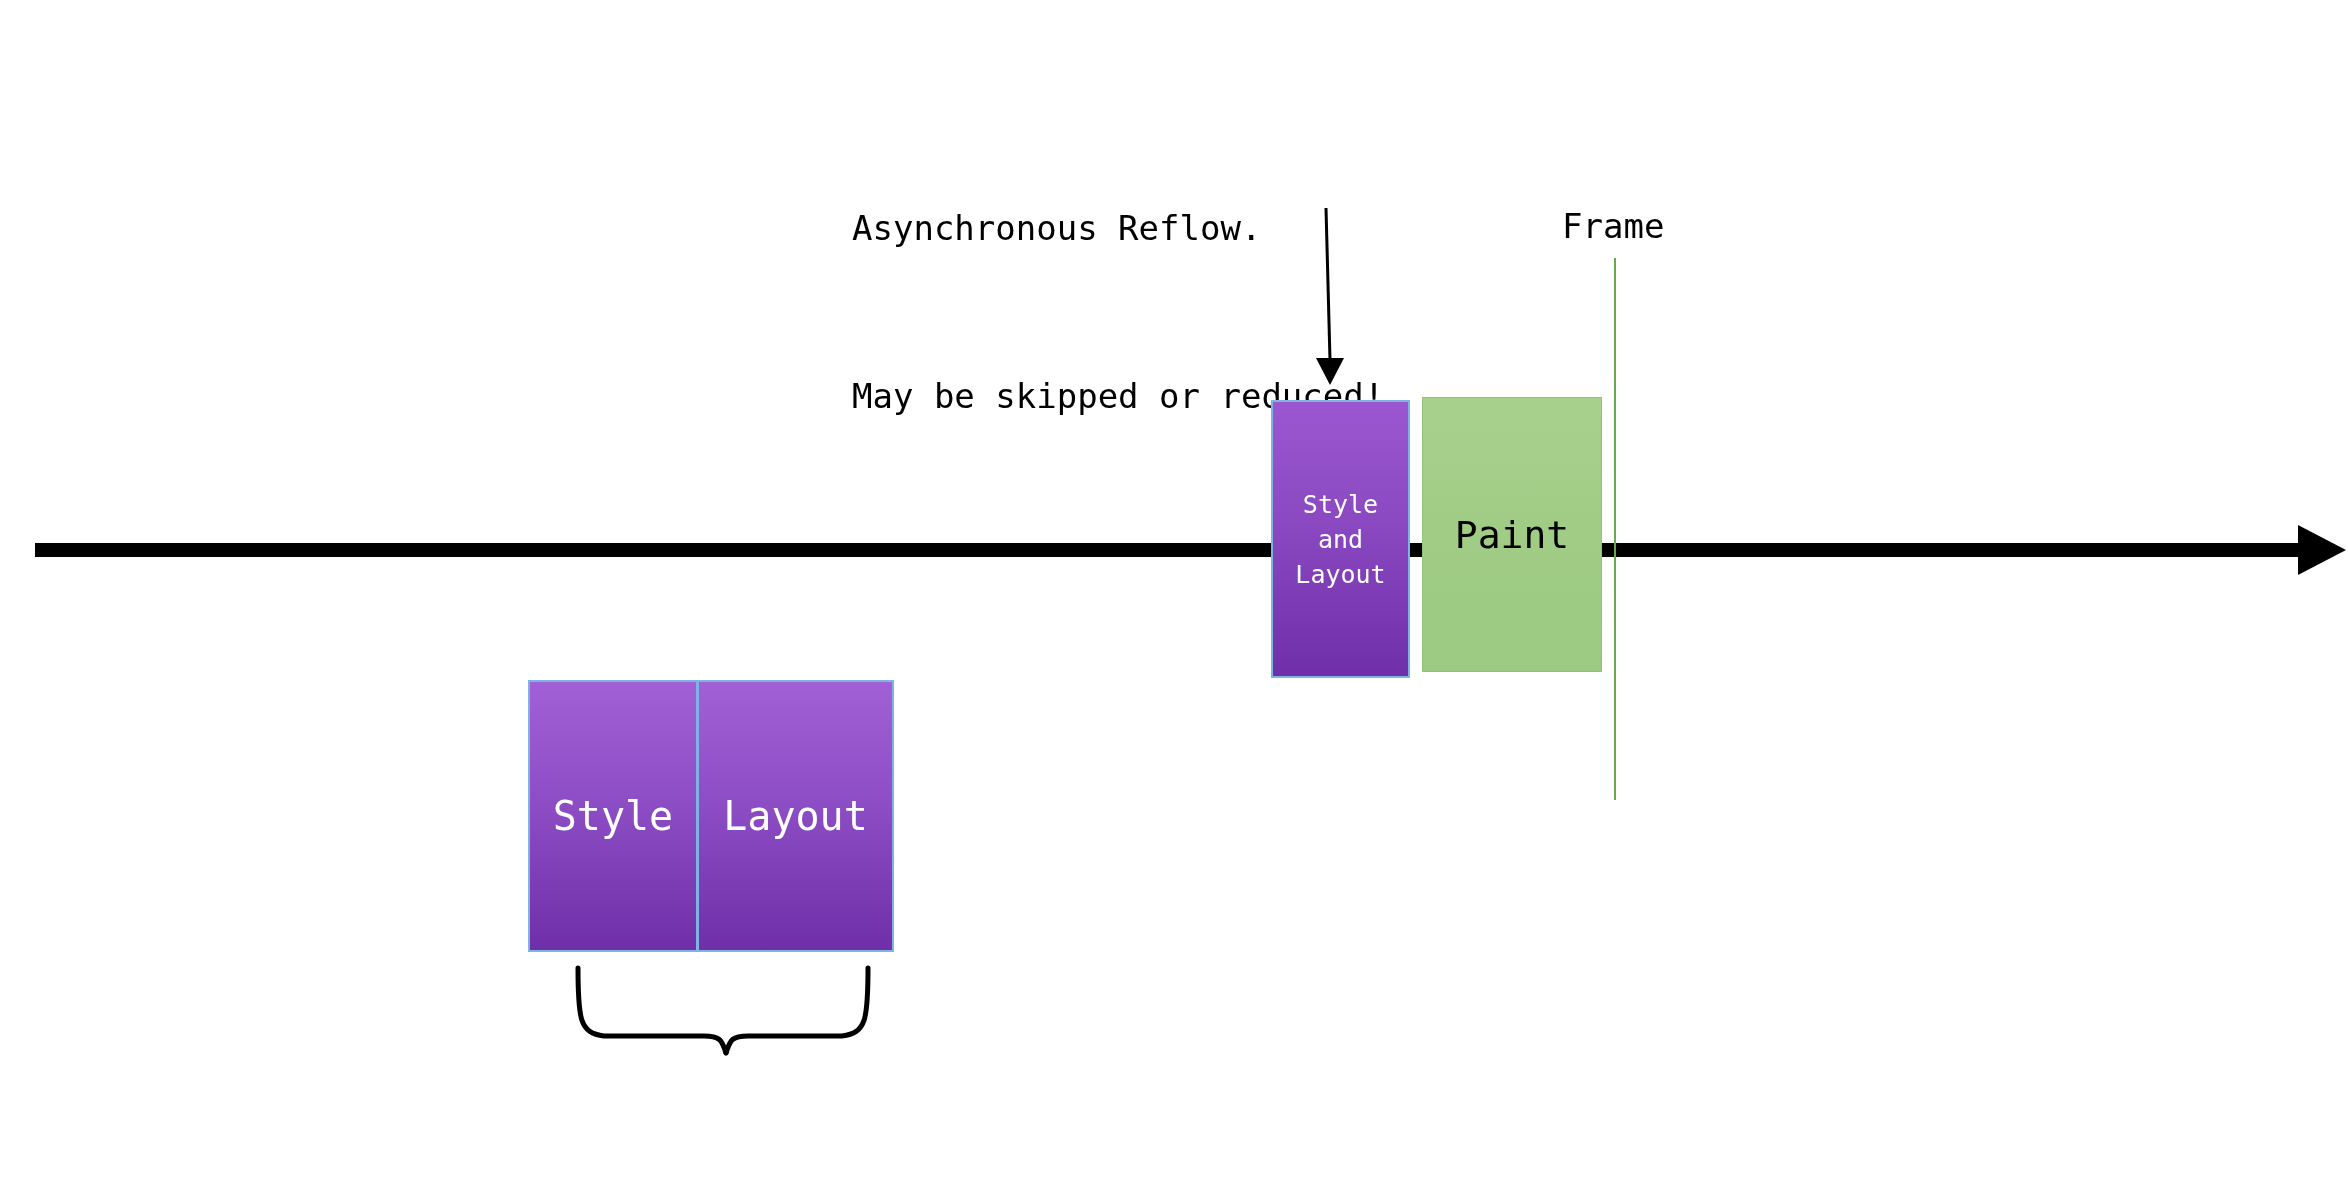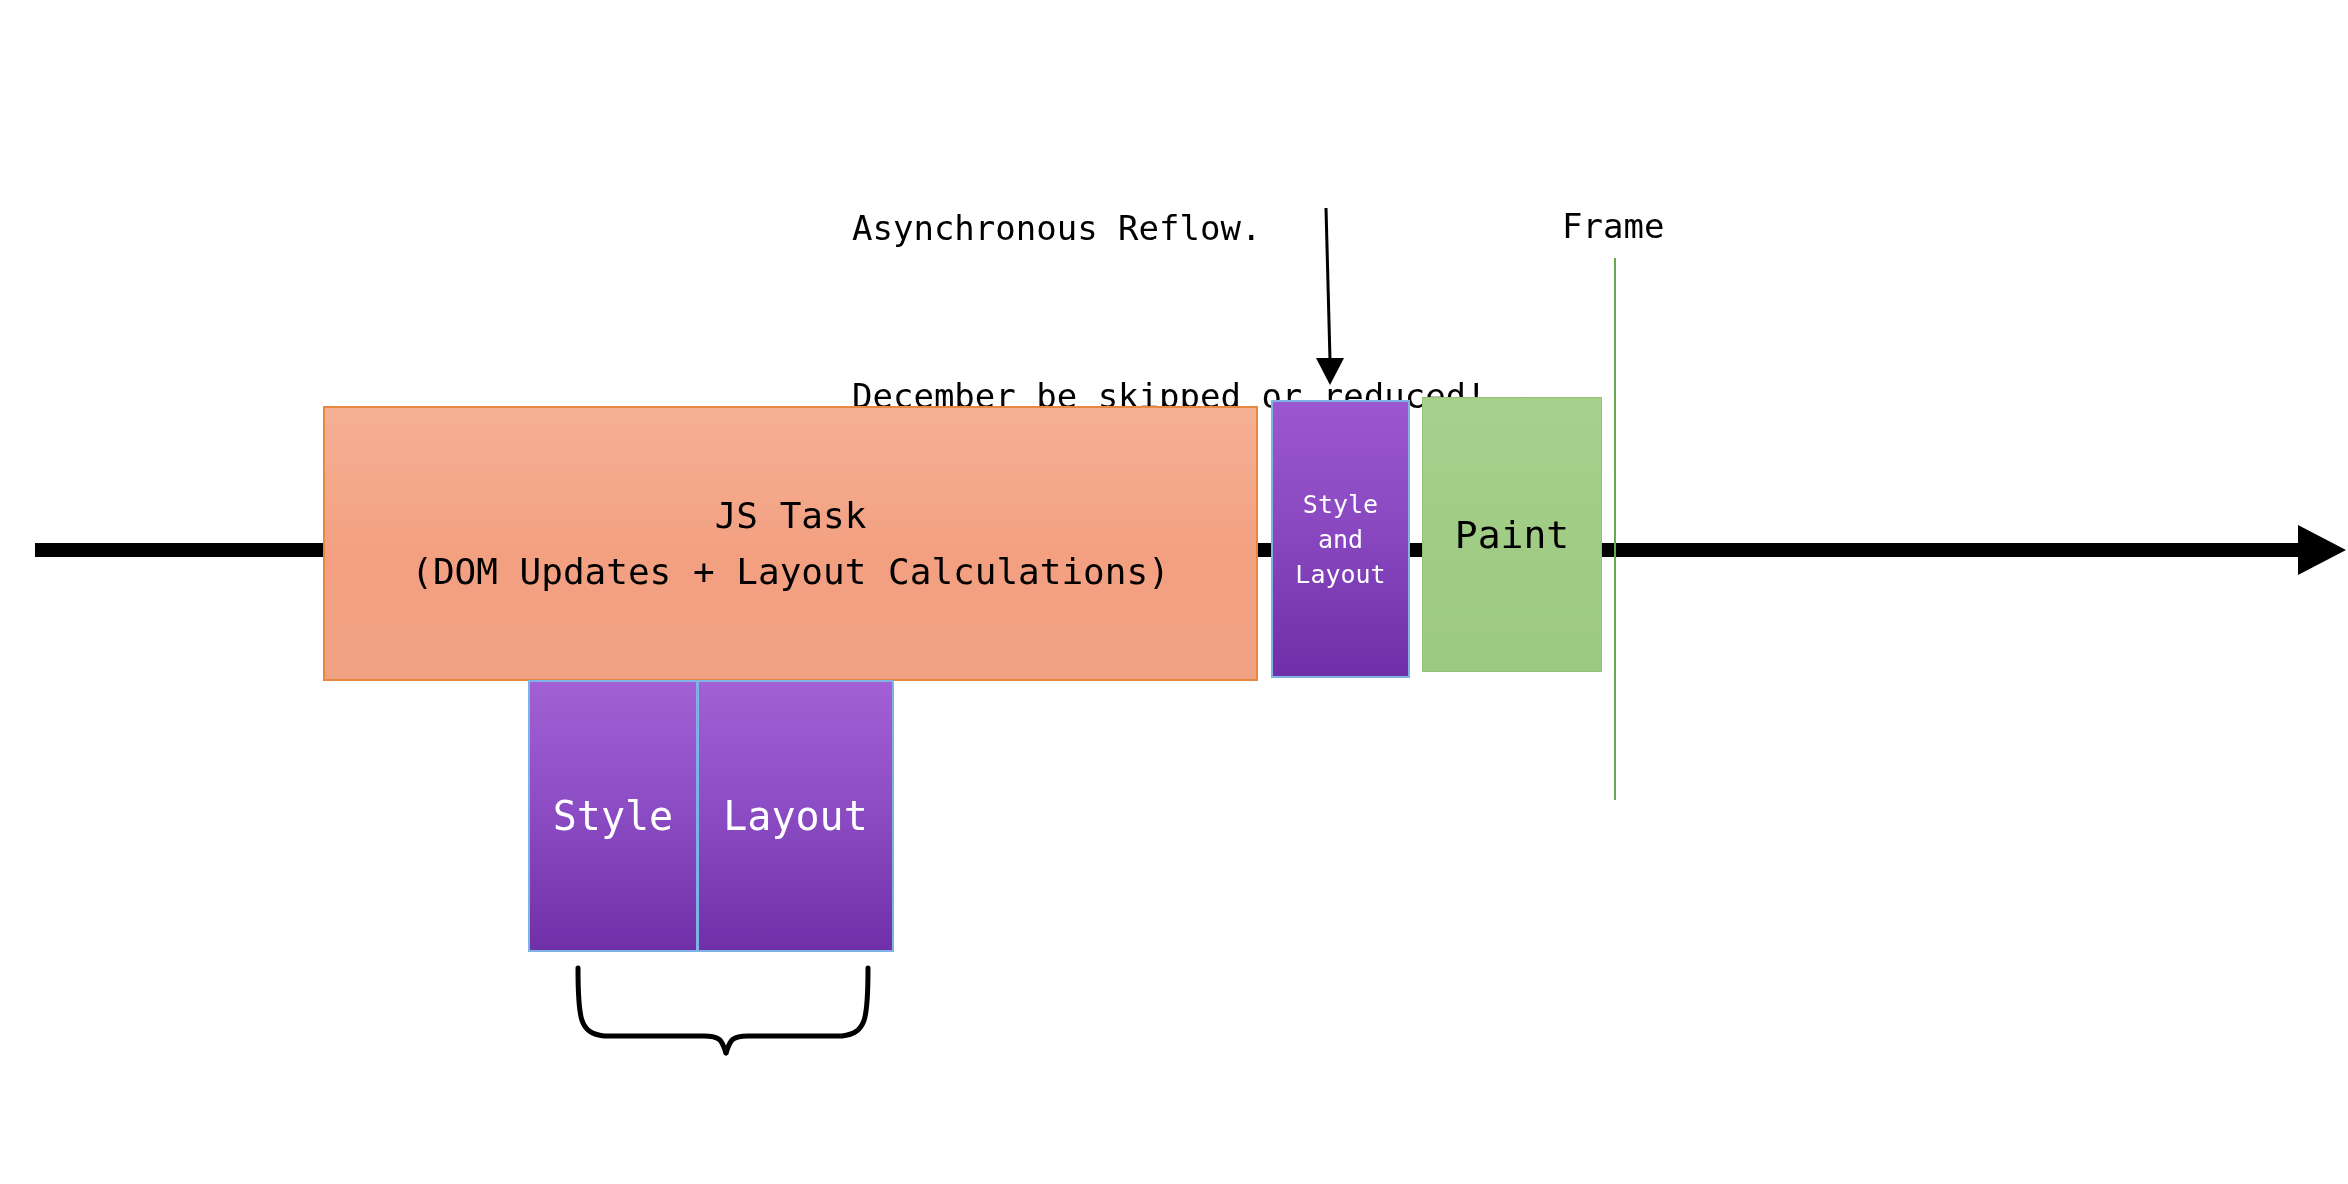--- a/index.html
+++ b/index.html
@@ -178,21 +178,21 @@
 <div id="canvas">
 
   <div class="abs" id="timeline-line"></div>
   <div class="abs" id="timeline-head"></div>
 
   <div class="abs" id="frame-line"></div>
   <div class="abs" id="frame-label">Frame</div>
 
   <div class="abs" id="async-note">
     <span class="ln">Asynchronous Reflow.</span>
-    <span class="ln">December be skipped or reduced!</span>
+    <span class="ln">May be skipped or reduced!</span>
   </div>
 
   <svg class="abs" id="overlay" viewBox="0 0 2348 1184" xmlns="http://www.w3.org/2000/svg">
 
     <g>
       <line x1="1326" y1="208" x2="1330" y2="360" stroke="#000000" stroke-width="3"></line>
       <polygon points="1316,358 1344,358 1330,385" fill="#000000"></polygon>
     </g>
 
     <g fill="none" stroke="#000000" stroke-width="5" stroke-linecap="round" stroke-linejoin="round">
@@ -200,24 +200,20 @@
                C 578 1020, 580 1033, 604 1036
                L 704 1036
                C 722 1036, 722 1042, 726 1053"></path>
       <path d="M 868 968
                C 868 1020, 866 1033, 842 1036
                L 748 1036
                C 730 1036, 730 1042, 726 1053"></path>
     </g>
   </svg>
 
-  <div class="abs box" id="js-task-box">
-    <span class="label">JS Task</span>
-    <span class="label">(DOM Updates + Layout Calculations)</span>
-  </div>
 
   <div class="abs box" id="style-layout-box">
     <span class="label">Style</span>
     <span class="label">and</span>
     <span class="label">Layout</span>
   </div>
 
   <div class="abs box" id="paint-box">
     <span class="label">Paint</span>
   </div>

